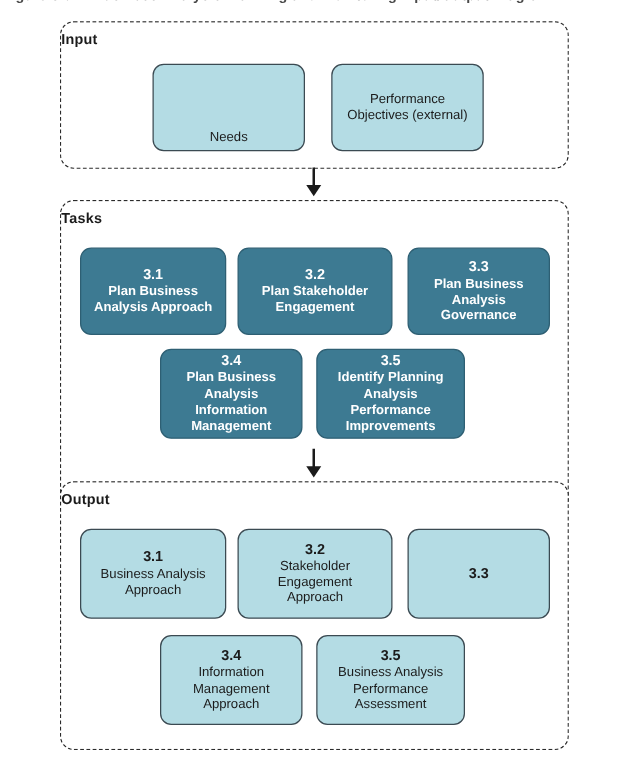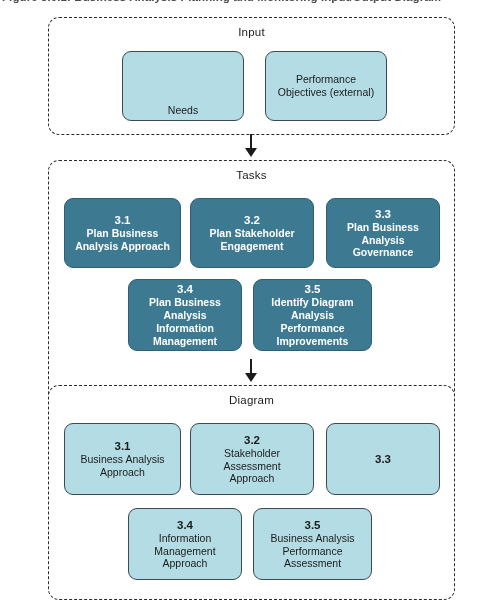--- a/index.html
+++ b/index.html
@@ -47,23 +47,23 @@
     position: absolute;
     border: 1.3px dashed #2b2b2b;
     border-radius: 11px;
     box-sizing: border-box;
     background: #ffffff;
   }
   .group-title {
     position: absolute;
     left: 0;
     right: 0;
-    text-align: center;
+    text-align: left;
     font-size: 11.5px;
-    font-weight: normal;
+    font-weight: bold;
     color: #1b1b1b;
     letter-spacing: 0.2px;
   }
 
   #group-input  { left: 48px;  top: 17px;  width: 407px; height: 118px; }
   #group-tasks  { left: 48px;  top: 160px; width: 407px; height: 250px; }
   #group-output { left: 48px;  top: 385px; width: 407px; height: 215px; }
 
   
   .node {
@@ -184,45 +184,45 @@
     <div class="node dark" style="left: 79px; top: 118px; width: 114px; height: 72px;">
       <span class="num">3.4</span>
       <span class="label">Plan Business
 Analysis
 Information
 Management</span>
     </div>
 
     <div class="node dark" style="left: 204px; top: 118px; width: 119px; height: 72px;">
       <span class="num">3.5</span>
-      <span class="label">Identify Diagram
+      <span class="label">Identify Planning
 Analysis
 Performance
 Improvements</span>
     </div>
   </div>
 
   <div class="arrow" id="arrow-tasks-output">
     <div class="shaft"></div>
     <div class="head"></div>
   </div>
 
   <div class="group" id="group-output">
-    <div class="group-title" style="top: 8px;">Diagram</div>
+    <div class="group-title" style="top: 8px;">Output</div>
 
     <div class="node light" style="left: 15px; top: 37px; width: 117px; height: 72px;">
       <span class="num">3.1</span>
       <span class="label">Business Analysis
 Approach</span>
     </div>
 
     <div class="node light" style="left: 141px; top: 37px; width: 124px; height: 72px;">
       <span class="num">3.2</span>
       <span class="label">Stakeholder
-Assessment
+Engagement
 Approach</span>
     </div>
 
     <div class="node light" style="left: 277px; top: 37px; width: 114px; height: 72px;">
       <span class="num">3.3</span>
     </div>
 
     <div class="node light" style="left: 79px; top: 122px; width: 114px; height: 72px;">
       <span class="num">3.4</span>
       <span class="label">Information

